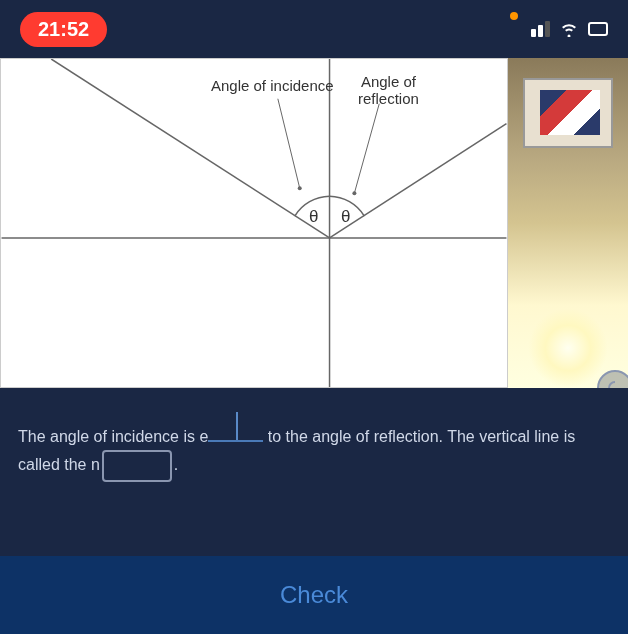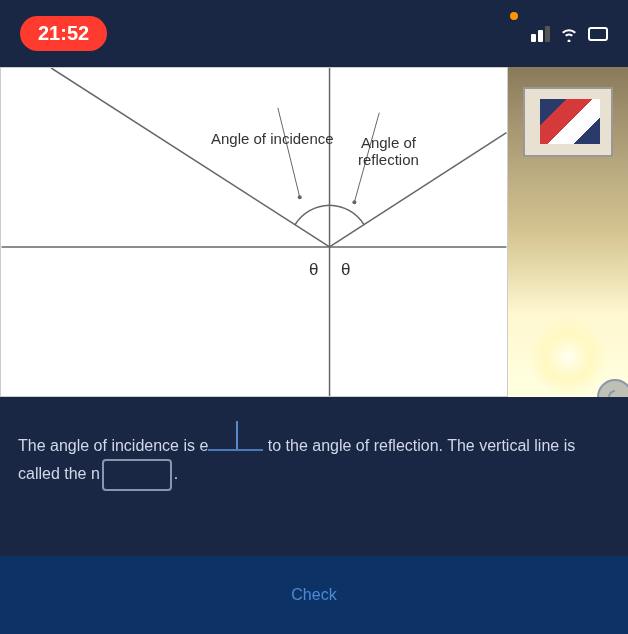--- a/index.html
+++ b/index.html
@@ -5,21 +5,21 @@
     * { margin: 0; padding: 0; box-sizing: border-box; }
     body {
       width: 628px;
       height: 634px;
       background: #1a2744;
       font-family: -apple-system, BlinkMacSystemFont, sans-serif;
       overflow: hidden;
       position: relative;
     }
     .status-bar {
-      height: 67px;
+      height: 58px;
       display: flex;
       align-items: center;
       justify-content: space-between;
       padding: 0 20px;
       position: relative;
     }
     .time-badge {
       background: #ff3b30;
       color: white;
       font-size: 20px;
@@ -60,21 +60,20 @@
       background: #fff;
       position: relative;
       border: 1px solid #ccc;
     }
     .diagram-svg { width: 100%; height: 100%; }
     .diagram-label {
       position: absolute;
       font-size: 15px;
       color: #333;
       font-family: Arial, sans-serif;
-      margin-top: 44px;
     }
     .camera-view {
       width: 120px;
       height: 330px;
       background: linear-gradient(180deg, #8a7a5a 0%, #b8a880 30%, #d4c490 50%, #fff8d0 75%, #ffffe0 100%);
       position: relative;
       border-radius: 0 0 0 0;
       overflow: hidden;
     }
     .ceiling-vent {
@@ -151,21 +150,21 @@
       position: absolute;
       bottom: 0;
       left: 0;
       right: 0;
       height: 78px;
       background: #0d3266;
       display: flex;
       align-items: center;
       justify-content: center;
       color: #4a8ad8;
-      font-size: 16px;
+      font-size: 24px;
       font-weight: 500;
       cursor: pointer;
     }
   </style>
 </head>
 <body>
 
 <div class="status-bar">
   <div class="time-badge">21:52</div>
   <div class="dot-indicator"></div>
@@ -192,21 +191,21 @@
       <line x1="50" y1="0" x2="330" y2="180" stroke="#666" stroke-width="1.5"></line>
       <line x1="330" y1="180" x2="508" y2="65" stroke="#666" stroke-width="1.5"></line>
       <path d="M 295 158 A 42 42 0 0 1 330 138" fill="none" stroke="#666" stroke-width="1.5"></path>
       <path d="M 330 138 A 42 42 0 0 1 365 158" fill="none" stroke="#666" stroke-width="1.5"></path>
       <line x1="278" y1="40" x2="300" y2="130" stroke="#666" stroke-width="1"></line>
       <circle cx="300" cy="130" r="2" fill="#666"></circle>
       <line x1="380" y1="45" x2="355" y2="135" stroke="#666" stroke-width="1"></line>
       <circle cx="355" cy="135" r="2" fill="#666"></circle>
     </svg>
     <div class="diagram-label" style="top:18px; left:210px;">Angle of incidence</div>
-    <div class="diagram-label" style="top:22px; left:357px; white-space:pre-line; text-align:center;">Angle of
+    <div class="diagram-label" style="top:14px; left:357px; white-space:pre-line; text-align:center;">Angle of
 reflection</div>
     <div class="diagram-label" style="top:148px; left:308px; font-size:17px;">θ</div>
     <div class="diagram-label" style="top:148px; left:340px; font-size:17px;">θ</div>
   </div>
   <div class="camera-view">
     <div class="ceiling-vent">
       <div class="vent-inner"></div>
     </div>
     <div class="light-glow"></div>
     <div class="camera-button">

